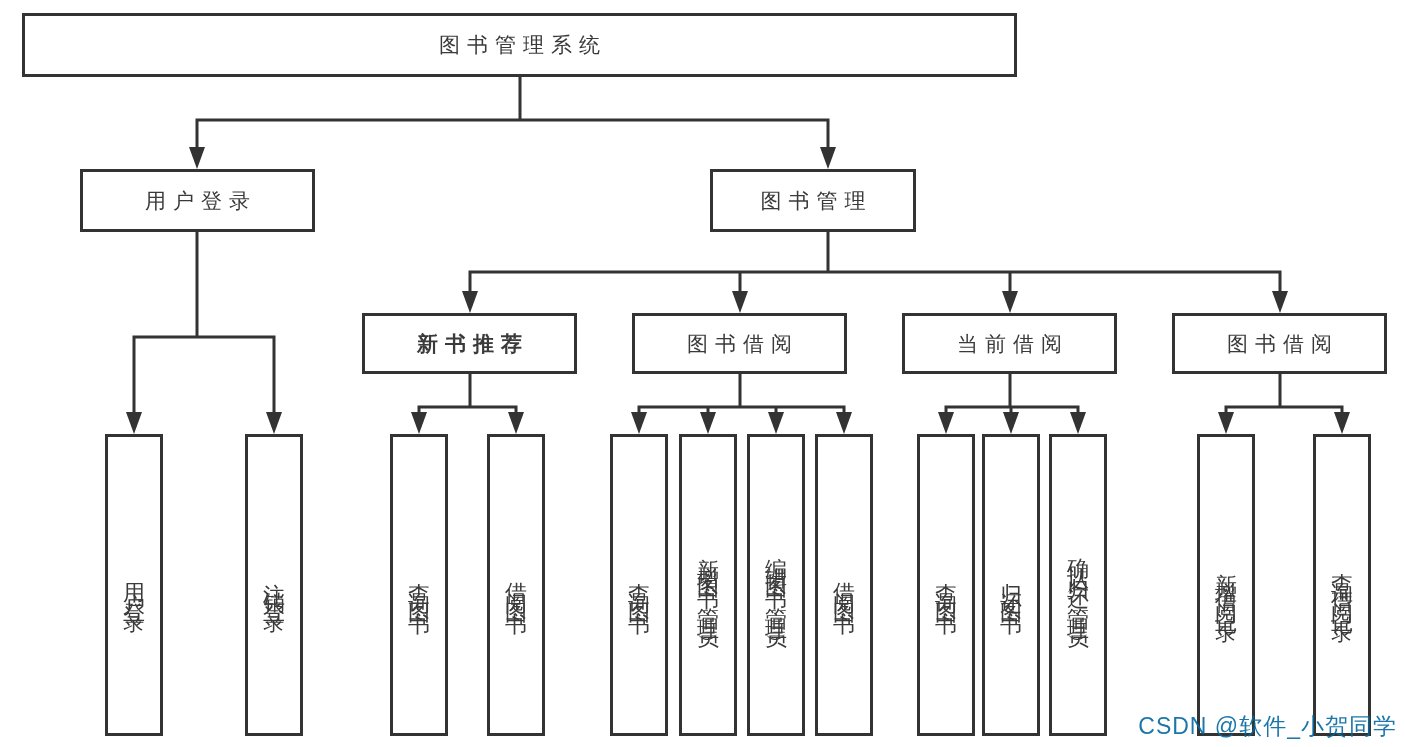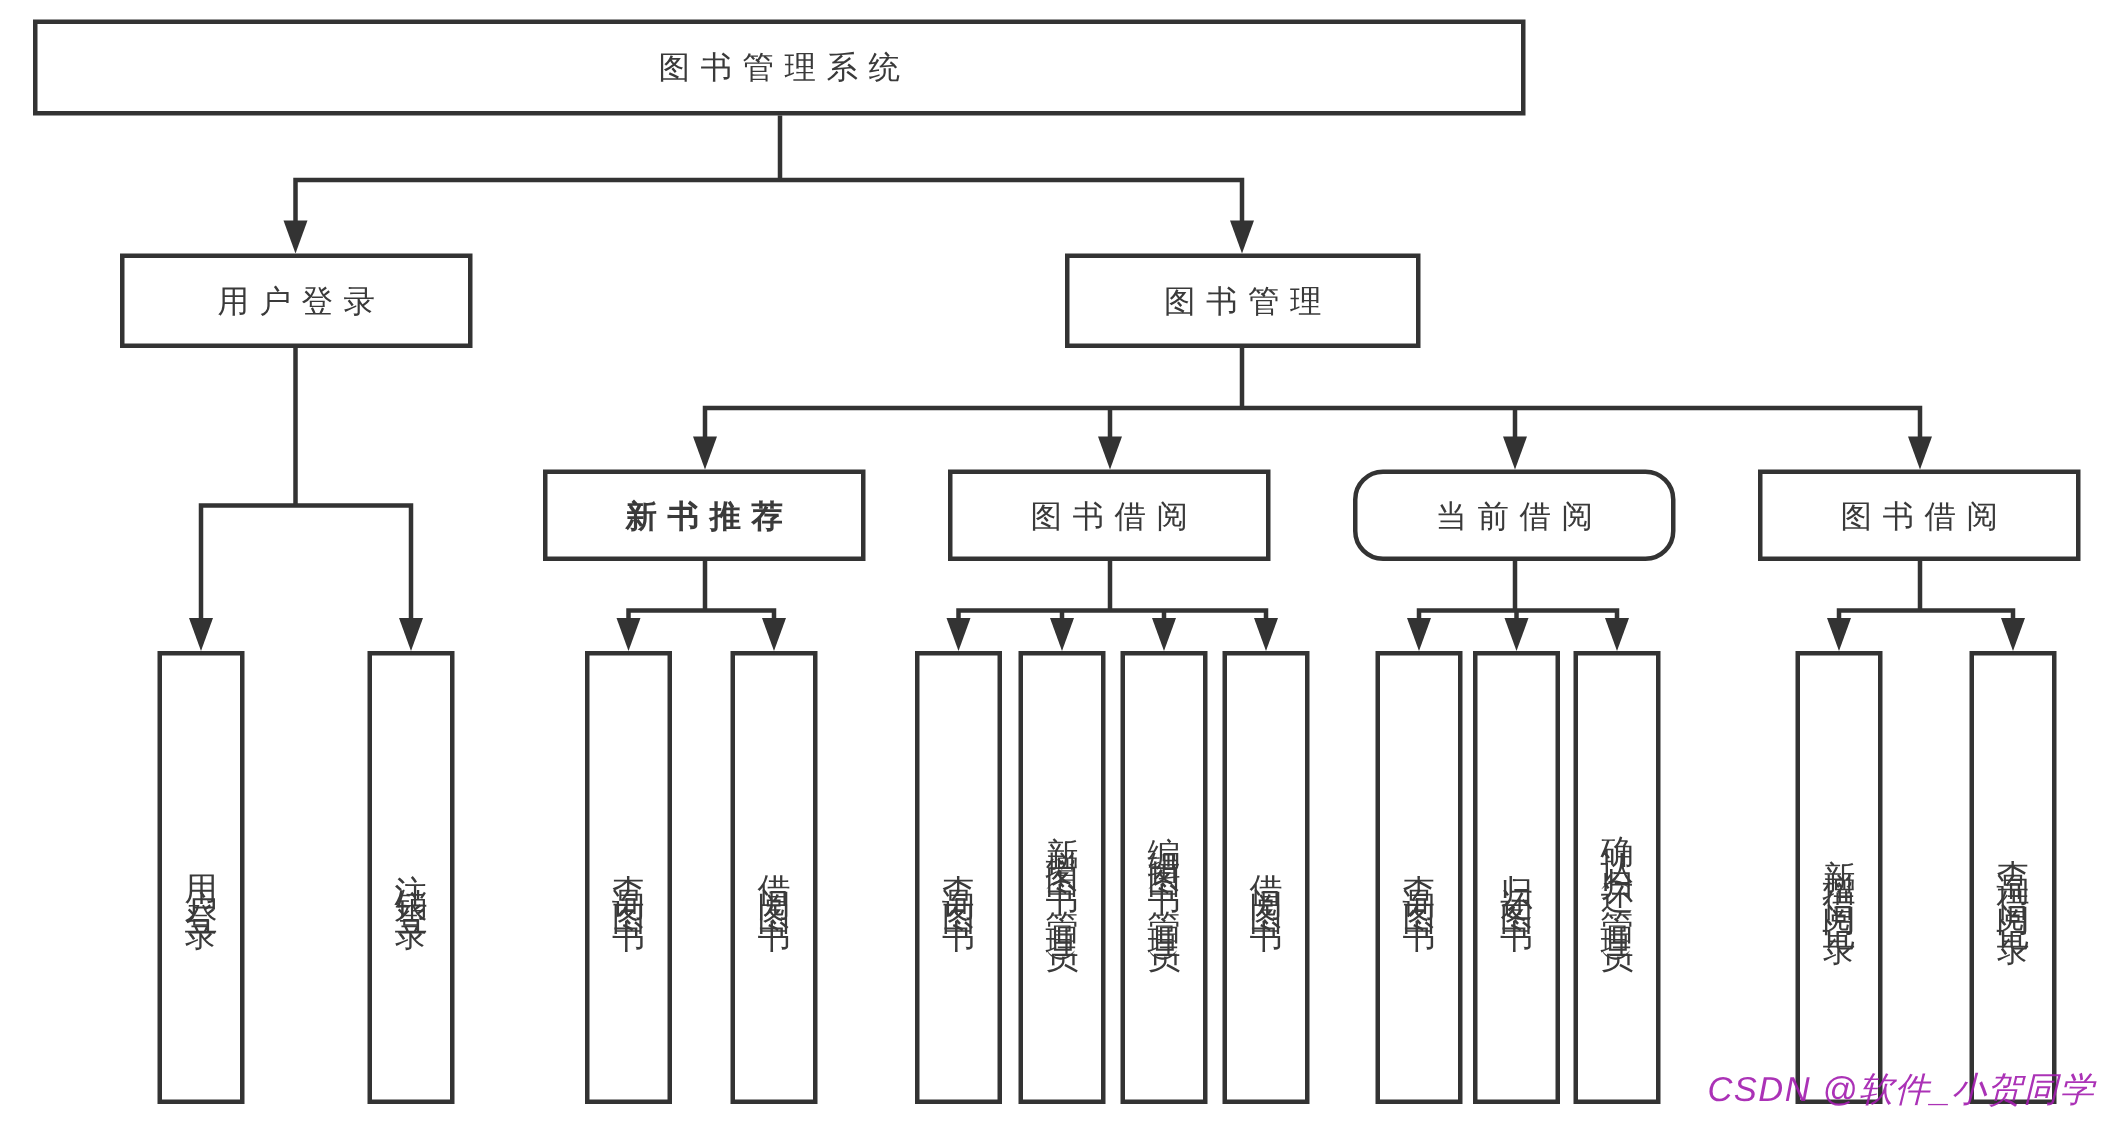--- a/index.html
+++ b/index.html
@@ -39,46 +39,45 @@
     text-orientation: mixed;
     font-size: 22px;
     letter-spacing: 10px;
     line-height: 1;
     white-space: nowrap;
   }
   
   .n-root   { left: 22px;  top: 13px;  width: 995px; height: 64px; }
   
   .n-login  { left: 80px;  top: 169px; width: 235px; height: 63px; }
-  .n-mgmt   { left: 710px; top: 169px; width: 237px; height: 63px; }
+  .n-mgmt   { left: 710px; top: 169px; width: 206px; height: 63px; }
   
   .lvl3     { top: 313px; width: 215px; height: 61px; }
   .n-new    { left: 362px; font-weight: bold; }
   .n-borrow { left: 632px; }
-  .n-cur    { left: 902px; border-radius: 20px; }
+  .n-cur    { left: 902px; }
   .n-rec    { left: 1172px; }
   
   .leaf     { top: 434px; width: 58px; height: 302px; }
   .lf-a1 { left: 105px; }  .lf-a2 { left: 245px; }
   .lf-b1 { left: 390px; }  .lf-b2 { left: 487px; }
   .lf-c1 { left: 610px; }  .lf-c2 { left: 679px; }
   .lf-c3 { left: 747px; }  .lf-c4 { left: 815px; }
   .lf-d1 { left: 917px; }  .lf-d2 { left: 982px; }  .lf-d3 { left: 1049px; }
   .lf-e1 { left: 1197px; } .lf-e2 { left: 1313px; }
   #watermark {
     position: absolute;
     right: 8px;
     top: 711px;
     font-size: 23px;
-    color: #a21caf;
+    color: #0369a1;
     opacity: 0.9;
     letter-spacing: 1px;
     z-index: 5;
     white-space: nowrap;
-    font-style: italic;
   }
 </style>
 </head>
 <body>
 
 <div id="canvas">
 
   <svg id="connectors" viewBox="0 0 1405 747" xmlns="http://www.w3.org/2000/svg">
 
     <g stroke="#333333" stroke-width="3" fill="none" stroke-linecap="square">

